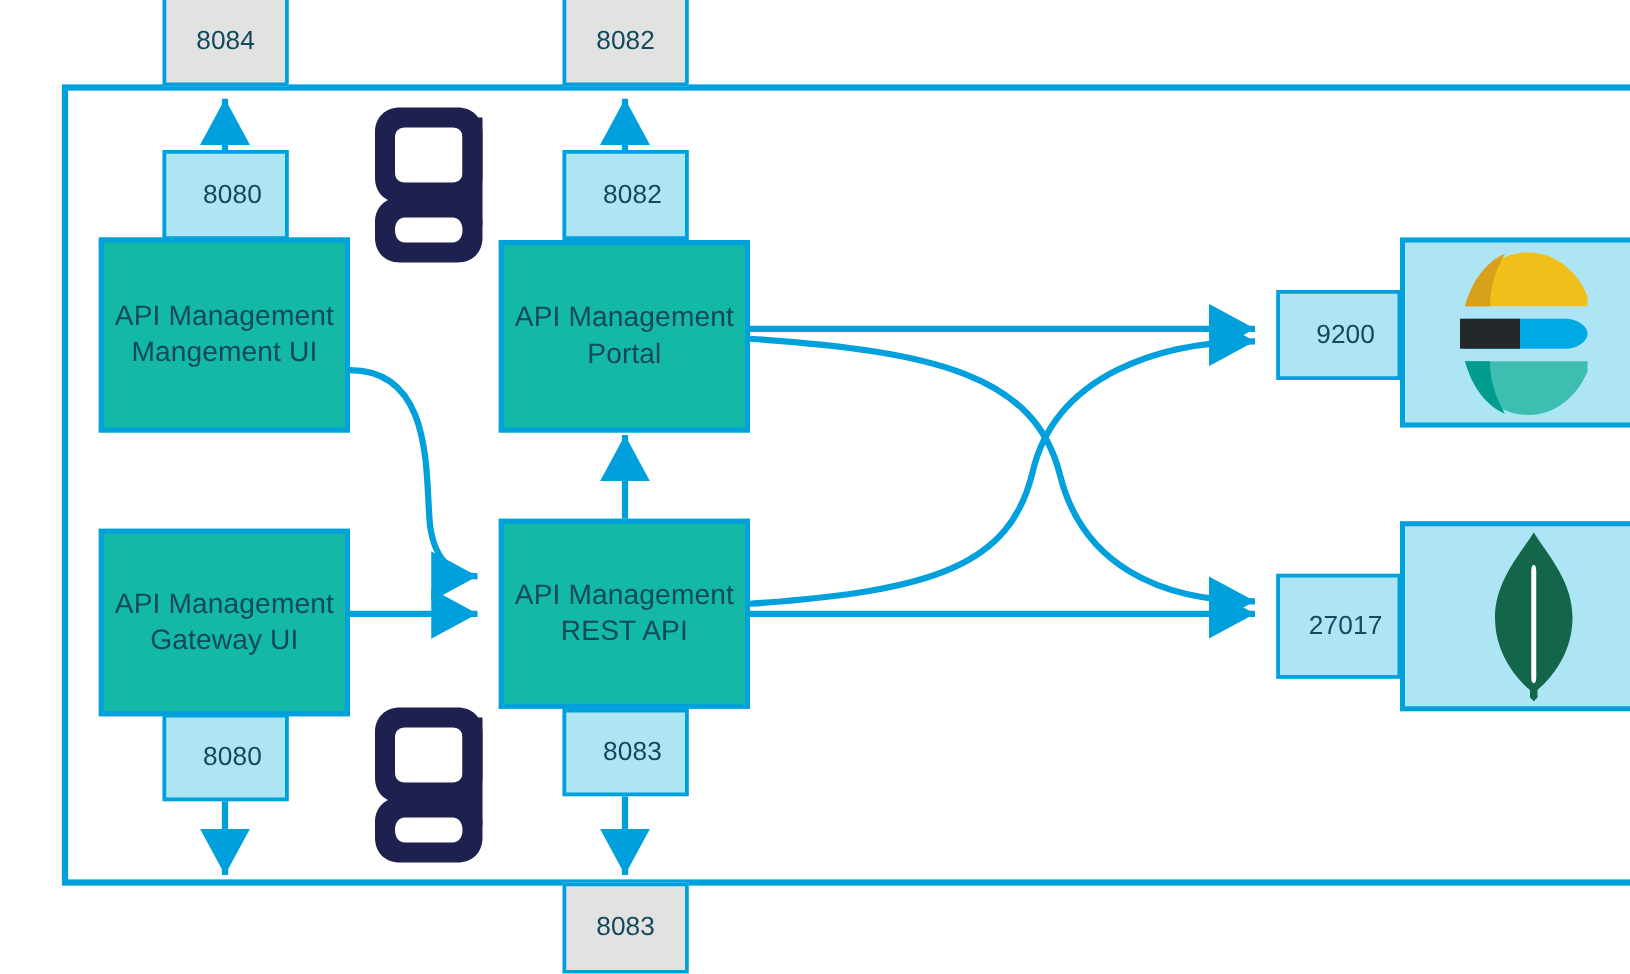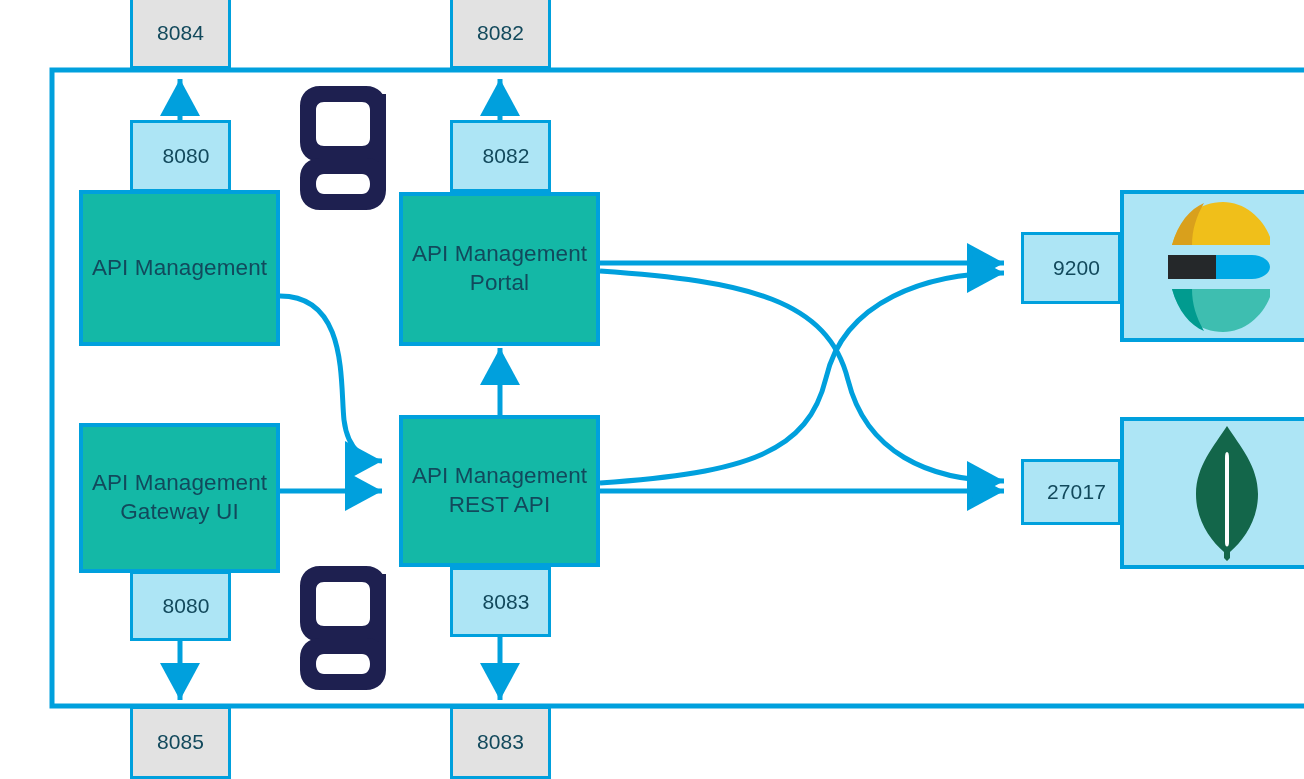--- a/index.html
+++ b/index.html
@@ -104,48 +104,46 @@
 
     <path d="M 552,483 C 700,473 760,452 778,378 C 796,300 880,273 956,273" fill="none" stroke="#00a0dd" stroke-width="5" marker-end="url(#arrowHead)"></path>
   </svg>
 
   <div class="node extport" style="left:82px; top:-3px; width:101px; height:72px;">
     <span>8084</span>
   </div>
   <div class="node extport" style="left:402px; top:-3px; width:101px; height:72px;">
     <span>8082</span>
   </div>
-  <div class="node extport" style="left:82px; top:706px; width:101px; height:73px;">
-    <span>8085</span>
-  </div>
   <div class="node extport" style="left:402px; top:706px; width:101px; height:73px;">
     <span>8083</span>
   </div>
 
   <div class="node port" style="left:82px; top:120px; width:101px; height:72px;">
     <span>8080</span>
   </div>
   <div class="node port" style="left:402px; top:120px; width:101px; height:72px;">
     <span>8082</span>
   </div>
   <div class="node port" style="left:82px; top:571px; width:101px; height:70px;">
     <span>8080</span>
   </div>
   <div class="node port" style="left:402px; top:567px; width:101px; height:70px;">
     <span>8083</span>
   </div>
   <div class="node port" style="left:973px; top:232px; width:100px; height:72px;text-align:right;">
     <span>9200</span>
   </div>
-  <div class="node port" style="left:973px; top:459px; width:100px; height:66px;">
+  <div class="node port" style="left:973px; top:459px; width:100px; height:84px;">
     <span>27017</span>
   </div>
 
   <div class="node svc label-2line" style="left:31px; top:190px; width:201px; height:156px; flex-direction:column;">
     <span>API Management</span>
+    <span>Mangement UI</span>
   </div>
 
   <div class="node svc label-2line" style="left:351px; top:192px; width:201px; height:154px; flex-direction:column;">
     <span>API Management</span>
     <span>Portal</span>
   </div>
 
   <div class="node svc label-2line" style="left:31px; top:423px; width:201px; height:150px; flex-direction:column;">
     <span>API Management</span>
     <span>Gateway UI</span>

